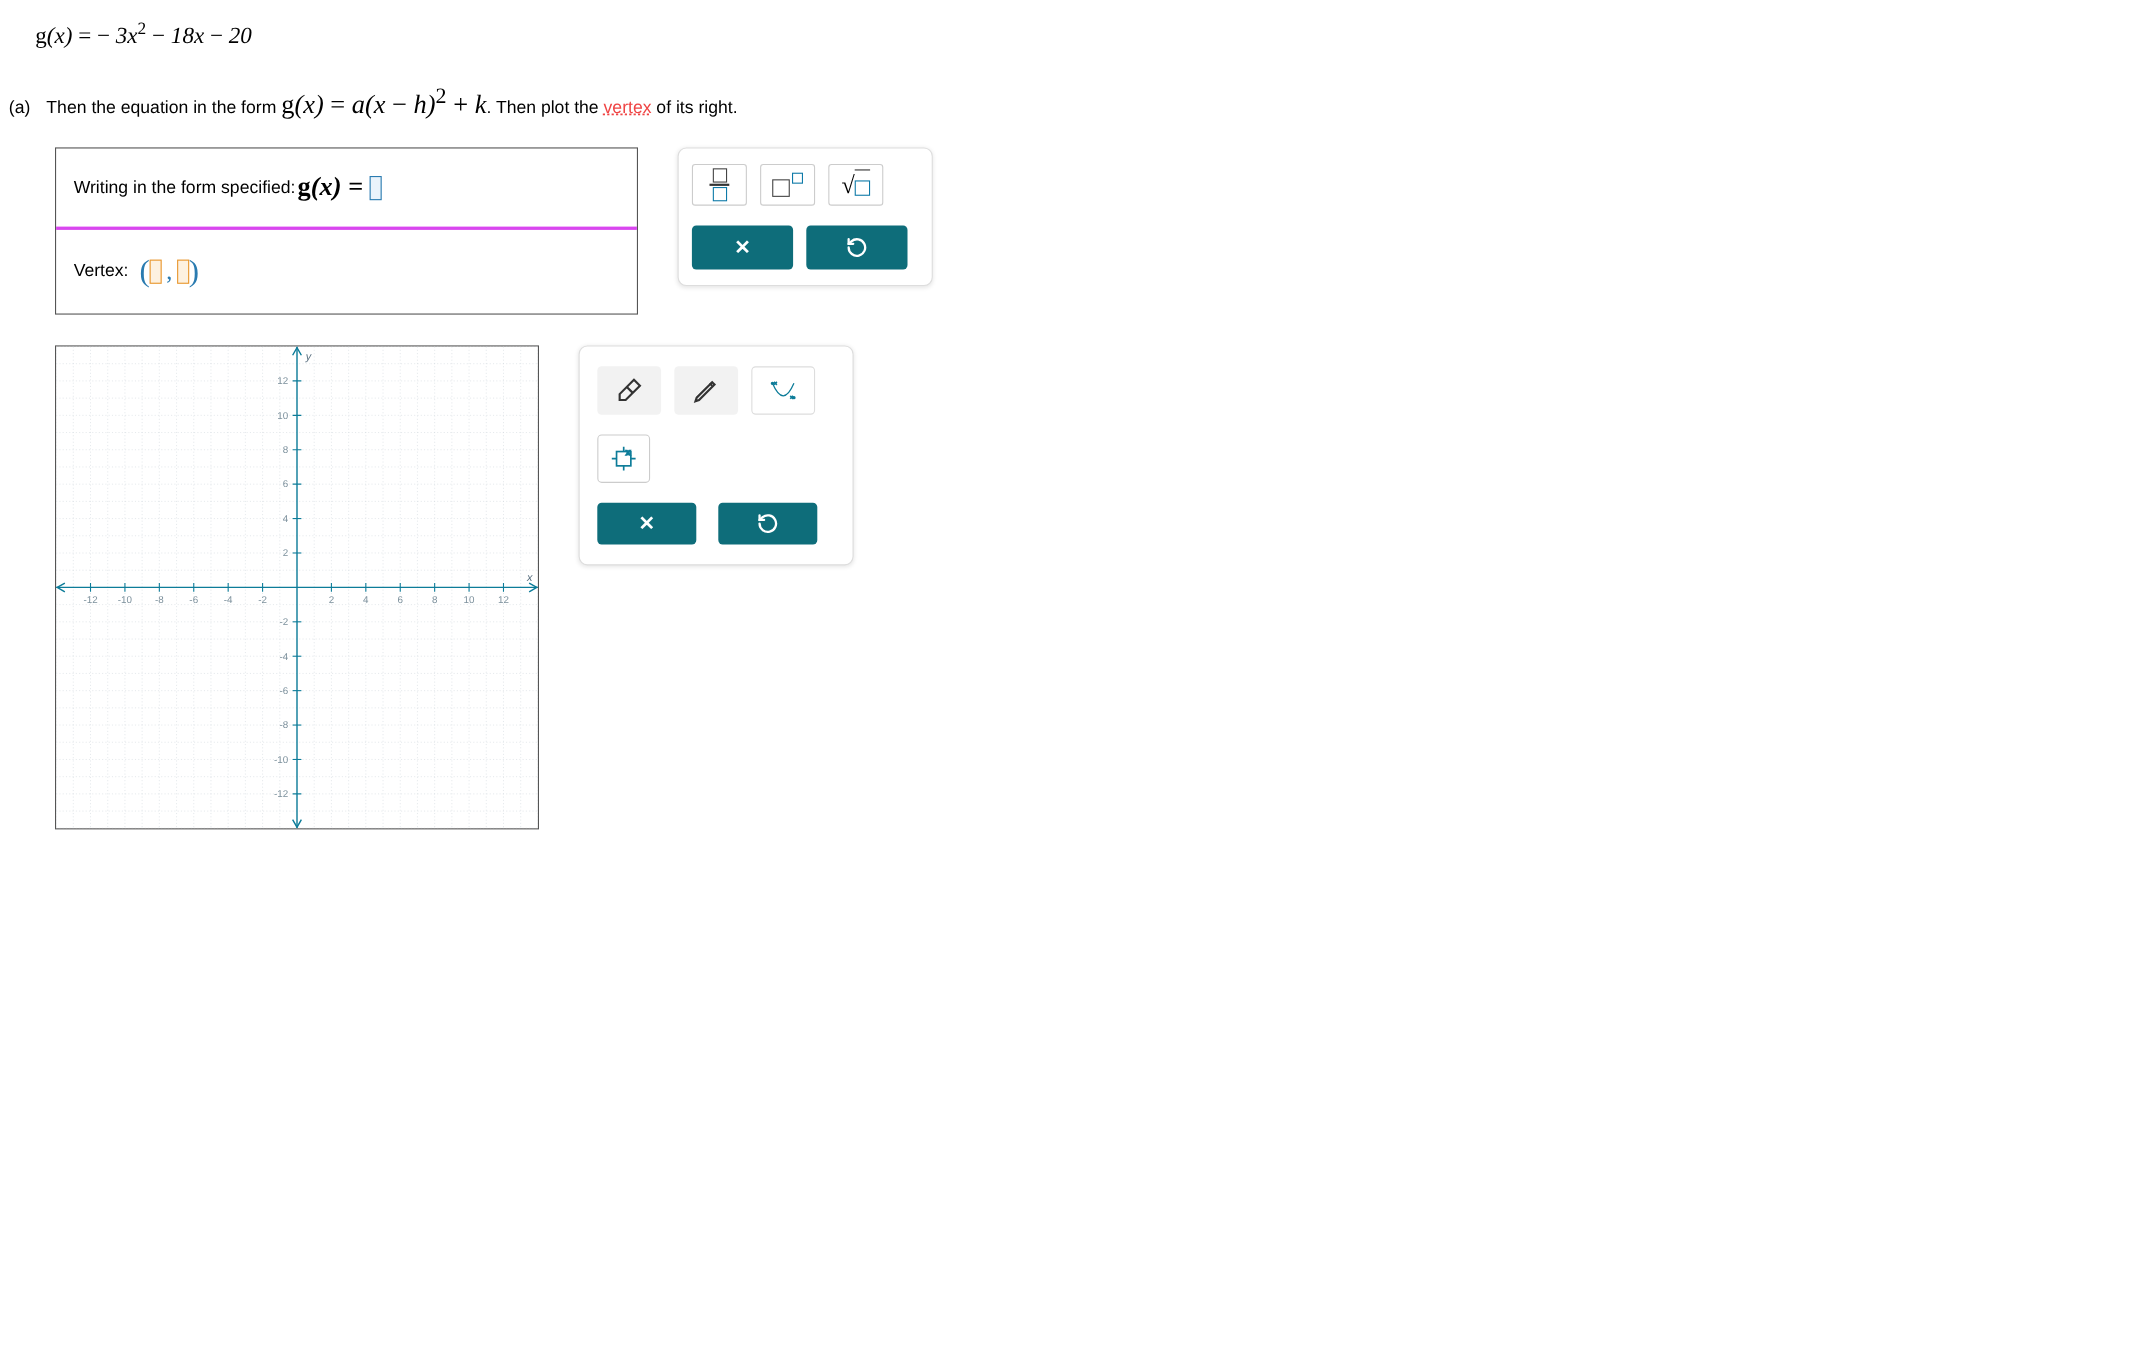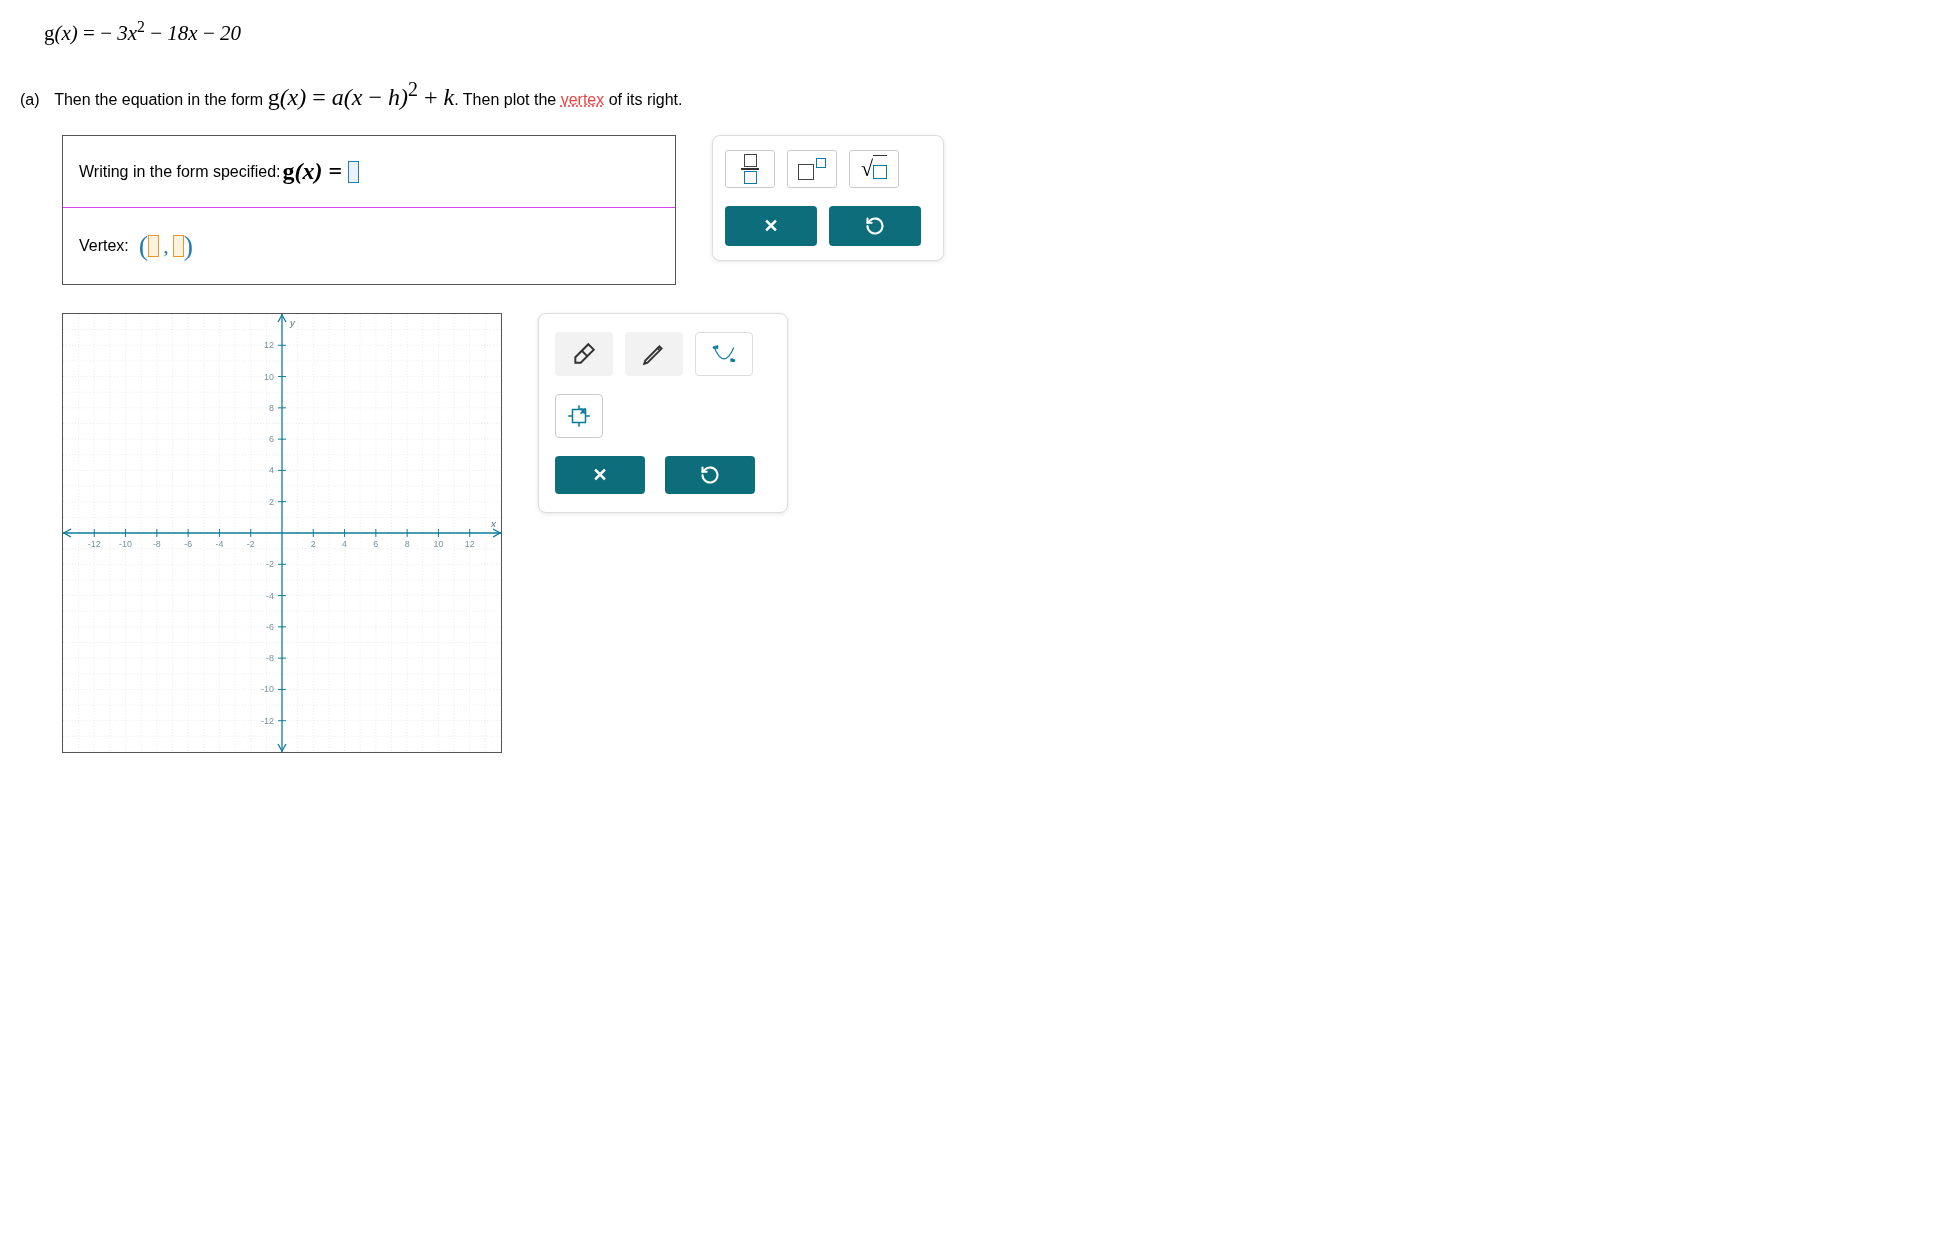--- a/index.html
+++ b/index.html
@@ -4,39 +4,39 @@
 <style>
   * { box-sizing: border-box; }
   body {
     margin: 0;
     padding: 0;
     font-family: Verdana, Arial, sans-serif;
     font-size: 16px;
     color: #000;
     background: #fff;
   }
-  .page { padding: 10px 20px; }
+  .page { padding: 10px 8px; }
   .math { font-family: 'Times New Roman', serif; font-style: italic; font-size: 24px; }
   .math .rm { font-style: normal; }
   .equation-top { margin: 8px 0 28px 24px; font-family:'Times New Roman', serif; font-size: 21px; font-style: italic;}
   .equation-top sup { font-size: 0.75em; }
   .part { margin-bottom: 28px; }
   .part-text { margin: 0 0 20px 0; line-height: 1.5; }
   .part-label { display: inline-block; width: 30px; }
   .vertex-link { color: #ef4444; text-decoration: underline dotted; cursor: pointer; }
   .answer-box {
     border: 1px solid #555;
-    width: 614px;
+    width: 530px;
     margin-left: 42px;
   }
   .answer-row {
     padding: 22px 16px;
     display: flex; align-items: center;
   }
-  .answer-box .answer-row + .answer-row { border-top: 1px solid #d946ef; }
+  .answer-box .answer-row + .answer-row { border-top: 3px solid #d946ef; }
   .input-slot {
     display: inline-block;
     width: 11px; height: 22px;
     border: 1.5px solid #2a7bb0;
     background: #eaf3fb;
     vertical-align: middle;
   }
   .input-slot.orange { border-color: #e8972e; background: #fdf1e0; }
   .paren { font-family: 'Times New Roman', serif; font-size: 28px; color:#2a7bb0; vertical-align: middle;}
   .part-a-row { display: flex; align-items: flex-start; gap: 36px; }

